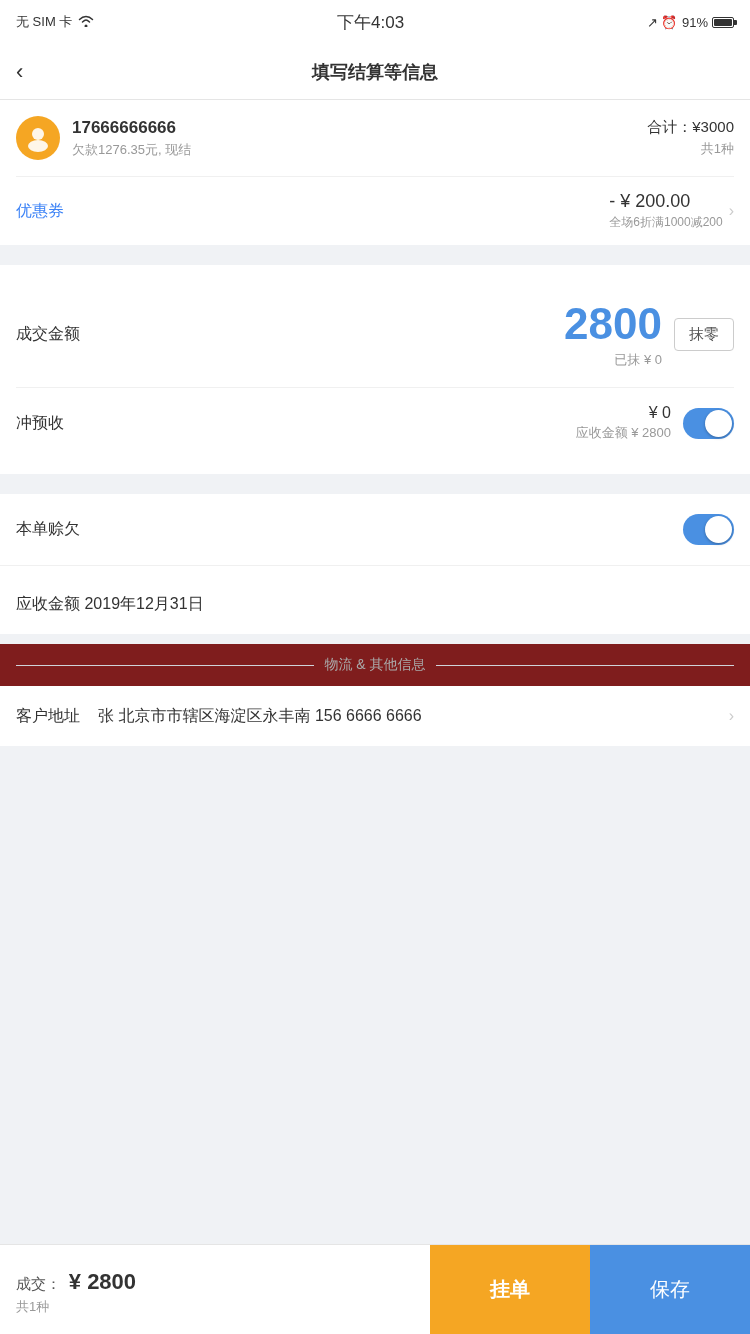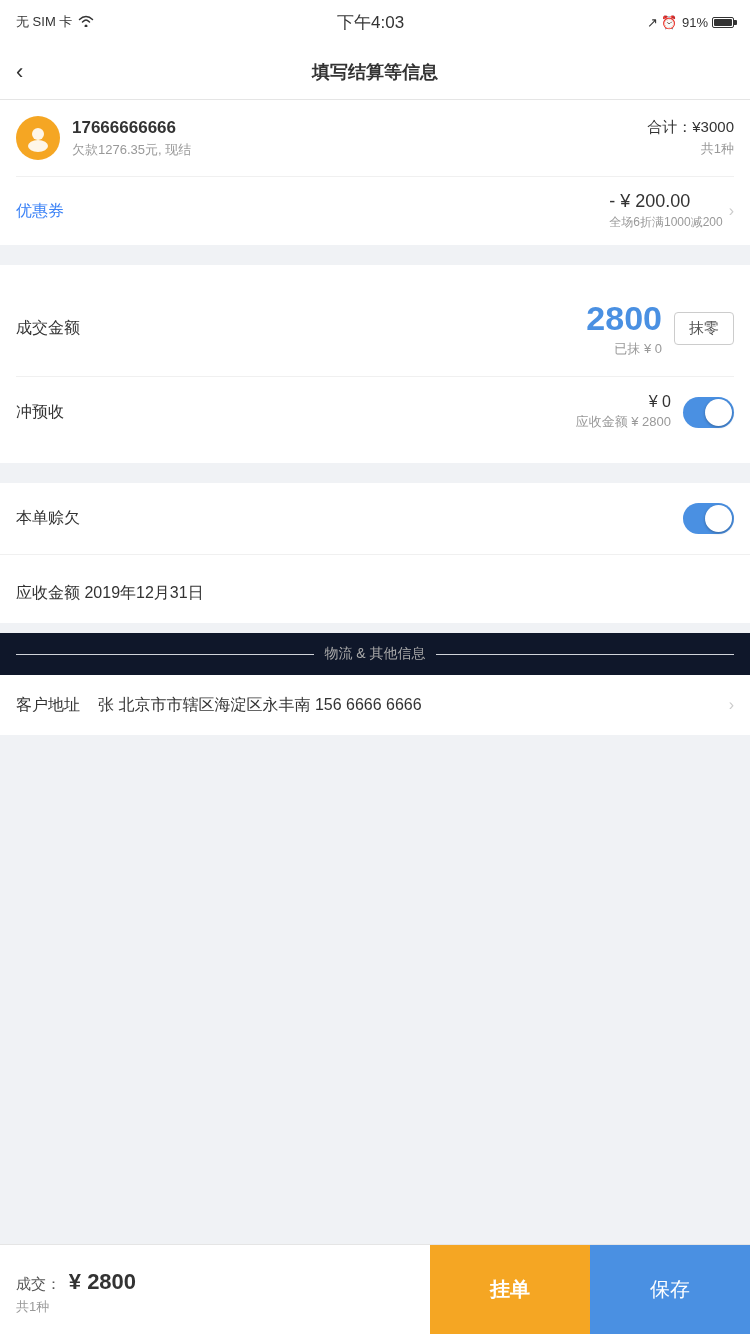--- a/index.html
+++ b/index.html
@@ -175,21 +175,21 @@
     .deal-label {
       font-size: 16px;
       color: #333;
     }
     .deal-right {
       display: flex;
       align-items: center;
       gap: 12px;
     }
     .deal-amount {
-      font-size: 34px;
+      font-size: 44px;
       font-weight: 600;
       color: #4a90e2;
     }
     .round-zero-btn {
       border: 1px solid #ccc;
       border-radius: 4px;
       padding: 6px 14px;
       font-size: 15px;
       color: #555;
       background: #fff;
@@ -277,21 +277,21 @@
       background: #fff;
       border-top: 1px solid #f0f0f0;
     }
     .due-label {
       font-size: 16px;
       color: #333;
     }
 
     
     .logistics-section {
-      background: #0f172a;
+      background: #7f1d1d;
       text-align: center;
       padding: 12px 0;
       margin: 0;
     }
     .logistics-divider-wrap {
       display: flex;
       align-items: center;
       padding: 0 16px;
       gap: 10px;
     }

